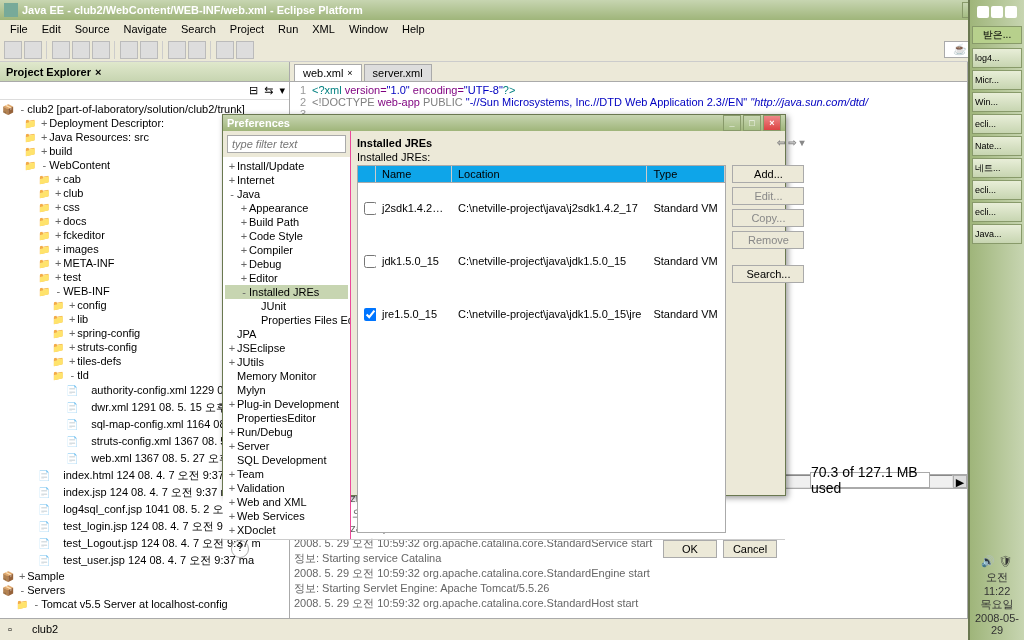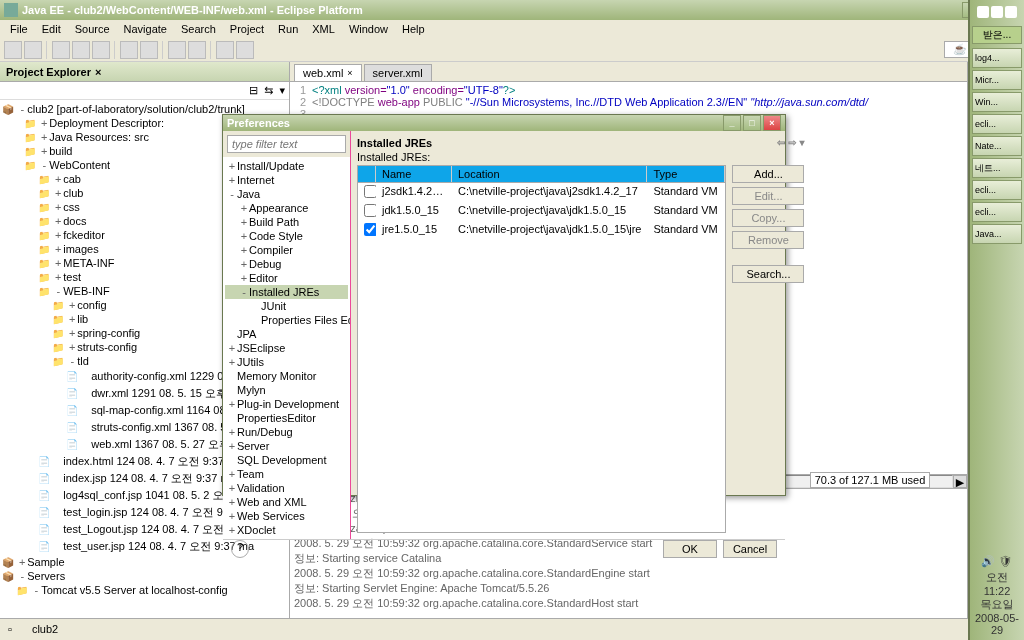--- a/index.html
+++ b/index.html
@@ -47,21 +47,21 @@
 .xml-str { color: #0000c0; }
 .xml-doctype { color: #808080; }
 .xml-url { color: #0000c0; font-style: italic; }
 
 .scrollh { height: 14px; background: #ece9d8; border-top: 1px solid #aaa; display: flex; }
 .scrollh .track { flex: 1; background: #f0f0f0; border: 1px inset #ddd; position: relative; }
 .scrollh .thumb { position: absolute; left: 0; width: 40%; height: 100%; background: linear-gradient(#c7d5b1, #a5bd83); }
 .scrollh .arr { width: 14px; background: #ddd; border: 1px solid #aaa; text-align: center; cursor: pointer; }
 
 .console { height: 130px; background: #fff; border-top: 1px solid #aaa; font-family: "Courier New", monospace; font-size: 11px; overflow: auto; padding: 2px 4px; color: #666; }
-.memory-bar { position: absolute; right: 94px; top: 472px; width: 120px; height: 16px; border: 1px solid #aaa; background: #fff; display: flex; align-items: center; justify-content: center; font-size: 11px; }
+.memory-bar { position: absolute; right: 94px; top: 472px; width: 120px; height: 16px; border: 1px solid #aaa; background: #fff; display: flex; align-items: center; justify-content: center; font-size: 14px; }
 
 .rightdock { width: 56px; background: #c7d5b1; border-left: 1px solid #aaa; display: flex; flex-direction: column; padding: 2px; gap: 2px; }
 .dockbtn { height: 20px; background: linear-gradient(#e8eed8, #c7d5b1); border: 1px solid #a5bd83; font-size: 9px; display: flex; align-items: center; justify-content: center; cursor: pointer; overflow: hidden; }
 
 .dialog { position: absolute; left: 222px; top: 114px; width: 564px; height: 382px; background: #ece9d8; border: 1px solid #6a7850; box-shadow: 2px 2px 6px rgba(0,0,0,0.4); z-index: 100; display: flex; flex-direction: column; }
 .dlg-title { height: 20px; background: linear-gradient(#c7d5b1, #9fb57a); display: flex; align-items: center; padding: 0 4px; color: #fff; font-weight: bold; }
 .dlg-title .winbtns { margin-left: auto; }
 .dlg-body { flex: 1; display: flex; }
 .dlg-left { width: 128px; border-right: 1px solid #ec4899; display: flex; flex-direction: column; }
 .filterbox { margin: 4px; border: 1px solid #aaa; padding: 2px 4px; color: #999; background: #fff; font-style: italic; }
@@ -69,21 +69,21 @@
 .preftree-item { padding: 1px 0; white-space: nowrap; cursor: pointer; }
 .preftree-item.selected { background: #c7d5b1; }
 .dlg-right { flex: 1; display: flex; flex-direction: column; padding: 6px; }
 .dlg-heading { font-weight: bold; margin-bottom: 2px; display: flex; }
 .dlg-heading .navarrows { margin-left: auto; font-size: 10px; color: #888; }
 .dlg-desc { font-size: 10px; margin-bottom: 6px; }
 .jre-label { margin-bottom: 2px; }
 .jre-table { flex: 1; border: 1px solid #aaa; background: #fff; }
 .jre-hdr { display: flex; background: #0ea5e9; border-bottom: 1px solid #aaa; }
 .jre-hdr > div { padding: 2px 6px; border-right: 1px solid #ccc; }
-.jre-row { display: flex; padding: 1px 0; }
+.jre-row { display: flex; padding: 18px 0; }
 .jre-row > div { padding: 1px 6px; overflow: hidden; text-overflow: ellipsis; white-space: nowrap; }
 .jre-chk { width: 18px; }
 .jre-name { width: 76px; }
 .jre-loc { flex: 1; }
 .jre-type { width: 78px; }
 .jre-btns { width: 72px; display: flex; flex-direction: column; gap: 4px; margin-left: 6px; }
 .jre-main { display: flex; flex: 1; }
 .jbtn { border: 1px solid #aaa; background: #ece9d8; padding: 2px 0; text-align: center; cursor: pointer; }
 .jbtn.dis { color: #888; }
 .dlg-footer { height: 32px; border-top: 1px solid #ccc; display: flex; align-items: center; justify-content: flex-end; padding: 0 8px; gap: 6px; }
@@ -169,20 +169,21 @@
         <div class="tree-item ti-folder" style="padding-left: 36px;"><span class="expand">+</span>docs</div>
         <div class="tree-item ti-folder" style="padding-left: 36px;"><span class="expand">+</span>fckeditor</div>
         <div class="tree-item ti-folder" style="padding-left: 36px;"><span class="expand">+</span>images</div>
         <div class="tree-item ti-folder" style="padding-left: 36px;"><span class="expand">+</span>META-INF</div>
         <div class="tree-item ti-folder" style="padding-left: 36px;"><span class="expand">+</span>test</div>
         <div class="tree-item ti-folder" style="padding-left: 36px;"><span class="expand">-</span>WEB-INF</div>
         <div class="tree-item ti-folder" style="padding-left: 50px;"><span class="expand">+</span>config</div>
         <div class="tree-item ti-folder" style="padding-left: 50px;"><span class="expand">+</span>lib</div>
         <div class="tree-item ti-folder" style="padding-left: 50px;"><span class="expand">+</span>spring-config</div>
         <div class="tree-item ti-folder" style="padding-left: 50px;"><span class="expand">+</span>struts-config</div>
+        <div class="tree-item ti-folder" style="padding-left: 50px;"><span class="expand">+</span>tiles-defs</div>
         <div class="tree-item ti-folder" style="padding-left: 50px;"><span class="expand">-</span>tld</div>
         <div class="tree-item ti-file" style="padding-left: 64px;"><span class="expand"> </span>authority-config.xml 1229  08. 5. 9 오</div>
         <div class="tree-item ti-file" style="padding-left: 64px;"><span class="expand"> </span>dwr.xml 1291  08. 5. 15 오후 8:30  m</div>
         <div class="tree-item ti-file" style="padding-left: 64px;"><span class="expand"> </span>sql-map-config.xml 1164  08. 5. 7 오</div>
         <div class="tree-item ti-file" style="padding-left: 64px;"><span class="expand"> </span>struts-config.xml 1367  08. 5. 27 오</div>
         <div class="tree-item ti-file" style="padding-left: 64px;"><span class="expand"> </span>web.xml 1367  08. 5. 27 오후 4:20  m</div>
         <div class="tree-item ti-file" style="padding-left: 36px;"><span class="expand"> </span>index.html 124  08. 4. 7 오전 9:37  made</div>
         <div class="tree-item ti-file" style="padding-left: 36px;"><span class="expand"> </span>index.jsp 124  08. 4. 7 오전 9:37  madeh</div>
         <div class="tree-item ti-file" style="padding-left: 36px;"><span class="expand"> </span>log4sql_conf.jsp 1041  08. 5. 2 오후 4:35</div>
         <div class="tree-item ti-file" style="padding-left: 36px;"><span class="expand"> </span>test_login.jsp 124  08. 4. 7 오전 9:37  ma</div>

